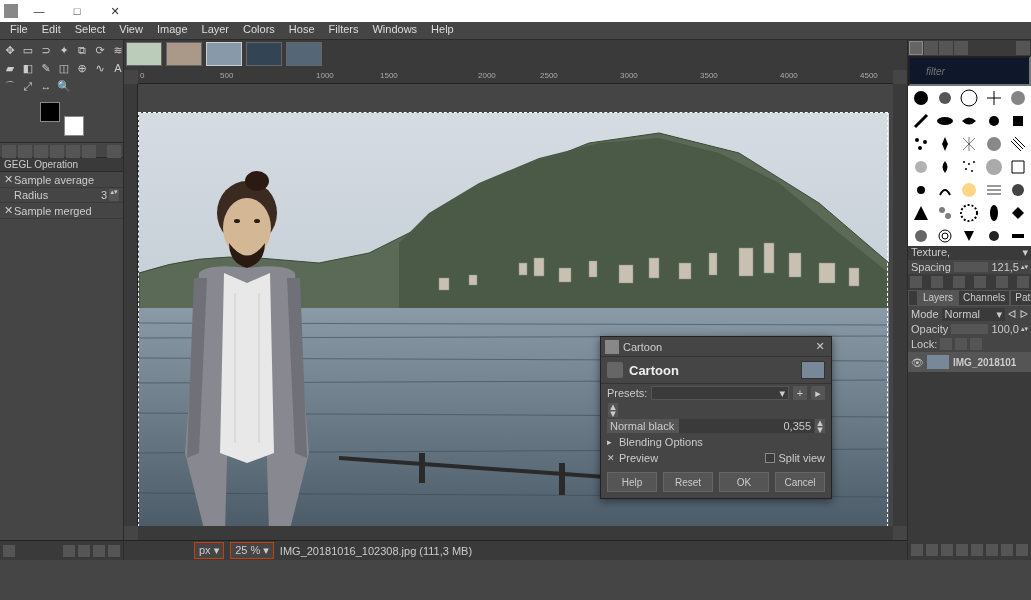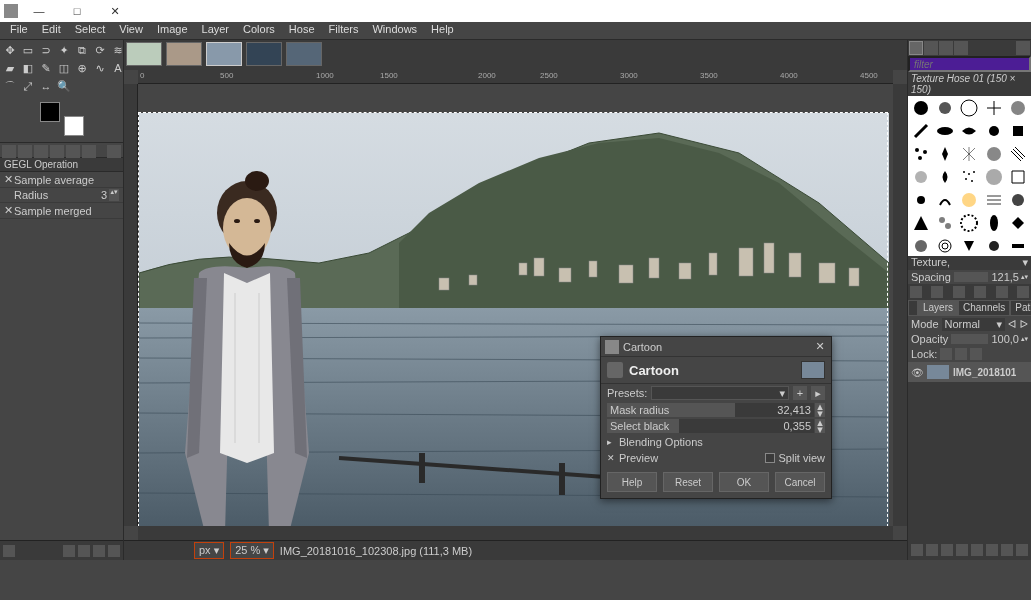--- a/index.html
+++ b/index.html
@@ -38,21 +38,21 @@
 .canvas{position:absolute;top:14px;left:14px;right:14px;bottom:14px;background:#454545;overflow:hidden}
 .image{position:absolute;top:28px;left:0;width:750px;height:420px;border:1px dashed #000;outline:1px dashed #fff;outline-offset:-1px}
 .scrollbar-v{position:absolute;right:0;top:14px;width:14px;bottom:14px;background:#3a3a3a}
 .scrollbar-h{position:absolute;bottom:0;left:14px;right:14px;height:14px;background:#3a3a3a}
 .statusbar{height:20px;background:#3a3a3a;display:flex;align-items:center;padding:0 4px;gap:6px;font-size:10px;border-top:1px solid #222}
 .statusbar .dd{background:#454545;padding:1px 4px;border:1px solid #c2410c}
 .rightcol{width:124px;background:#454545;border-left:1px solid #2a2a2a;display:flex;flex-direction:column}
 .rtabs{height:16px;display:flex;gap:1px;padding:1px;background:#3a3a3a}
 .rtabs span{width:14px;height:14px;background:#555}
 .rtabs span.a{background:#666;border:1px solid #888}
-.filterbox{height:16px;background:#4c1d95;font-size:10px;font-style:italic;color:#888;padding:0 4px}
+.filterbox{height:30px;background:#0f172a;font-size:10px;font-style:italic;color:#888;padding:0 16px}
 .brushlabel{font-size:10px;padding:1px 3px;background:#3a3a3a;font-style:italic}
 .brushgrid{height:160px;background:#fff;display:grid;grid-template-columns:repeat(5,1fr);grid-auto-rows:22px;gap:1px;padding:1px;overflow:hidden}
 .brush{background:#fff;display:flex;align-items:center;justify-content:center}
 .brush svg{width:18px;height:18px}
 .brushname{height:14px;background:#3a3a3a;font-size:10px;padding:0 3px;display:flex;justify-content:space-between}
 .spacing{height:14px;display:flex;align-items:center;font-size:10px;padding:0 3px;background:#454545}
 .spacing .bar{flex:1;height:10px;background:#555;margin:0 3px}
 .iconsrow{height:16px;display:flex;gap:2px;padding:2px;justify-content:space-between;background:#3a3a3a}
 .iconsrow span{width:12px;height:12px;background:#555}
 .panetabs{height:16px;display:flex;background:#3a3a3a}
@@ -295,21 +295,20 @@
 
   <div class="rightcol">
     <div class="rtabs">
       <span class="a"></span>
       <span></span>
       <span></span>
       <span></span>
       <span style="margin-left:auto"></span>
     </div>
     <input class="filterbox" placeholder="filter" style="">
-    <div class="brushlabel">Texture Hose 01 (150 × 150)</div>
     <div class="brushgrid">
       <div class="brush">
           <svg>
             <circle cx="9" cy="9" r="7" fill="#000"></circle>
           </svg>
         </div>
       <div class="brush">
           <svg>
             <circle cx="9" cy="9" r="6" fill="#555"></circle>
           </svg>
@@ -590,34 +589,29 @@
   </div>
   <div class="dlgrow">
     <span class="l">Presets:</span>
     <div class="sel">
         <span>▾</span>
       </div>
     <span class="btn">+</span>
     <span class="btn">▸</span>
   </div>
   <div class="slider">
-    <div class="track">
-        <div class="fill" style="width:62%"></div>
-      <span class="sl">Mask radius</span>
-      <span class="sv">32,413</span>
-    </div>
     <div class="sp">
         <span>▴</span>
         <span>▾</span>
       </div>
   </div>
   <div class="slider">
     <div class="track">
         <div class="fill" style="width:35%"></div>
-      <span class="sl">Select black</span>
+      <span class="sl">Normal black</span>
       <span class="sv">0,355</span>
     </div>
     <div class="sp">
         <span>▴</span>
         <span>▾</span>
       </div>
   </div>
   <div class="chkrow">
     <span class="ex">▸</span>
     <span>Blending Options</span>

